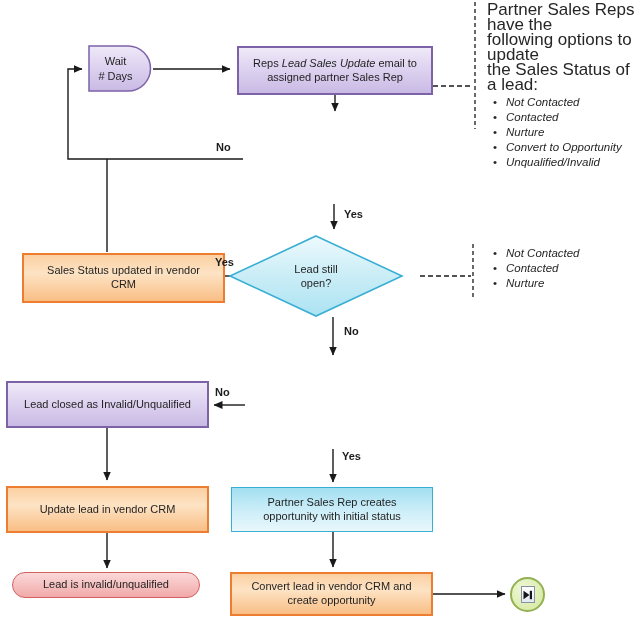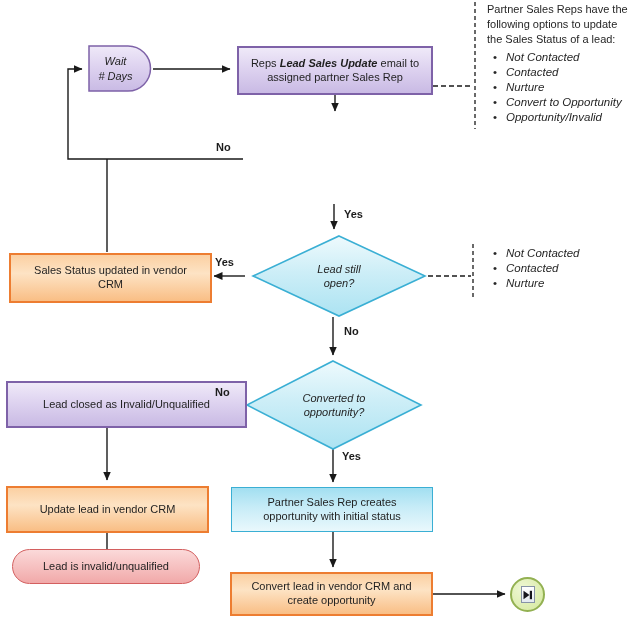--- a/index.html
+++ b/index.html
@@ -16,25 +16,25 @@
     background:linear-gradient(180deg,var(--purple-top) 0%,var(--purple-mid) 45%,var(--purple-bottom) 100%);}
   .orange{border-color:var(--orange-border);
     background:linear-gradient(180deg,var(--orange-top) 0%,var(--orange-mid) 40%,var(--orange-bottom) 100%);}
   .cyanbox{border:1.6px solid var(--cyan-border);box-sizing:border-box;
     background:linear-gradient(180deg,var(--cyanbox-top) 0%,var(--cyanbox-mid) 45%,var(--cyanbox-bottom) 100%);justify-content:flex-end;}
   .stadium{border:1.6px solid var(--pink-border);border-radius:20px;box-sizing:border-box;
     background:linear-gradient(180deg,var(--pink-top) 0%,var(--pink-bottom) 100%);}
   .diamond{position:absolute;z-index:2;}
   .diamond svg{position:absolute;left:0;top:0;}
   .dlabel{position:absolute;inset:0;display:flex;align-items:center;justify-content:center;
-    text-align:center;font-size:11px;line-height:1.3;white-space:pre-line;z-index:3;font-style:italic;}
+    text-align:center;font-size:11px;line-height:1.3;white-space:pre-line;z-index:3;}
   .pre{white-space:pre-line;}
   .edge-label{position:absolute;z-index:3;font-size:11px;color:#1c1c1c;font-weight:bold;}
   .annot{position:absolute;z-index:2;color:#262626;}
-  .annot .title{font-size:11px;line-height:15px;white-space:pre-line;}
+  .annot .title{font-size:17px;line-height:15px;white-space:pre-line;}
   .annot ul{list-style:none;margin:3px 0 0 0;padding:0;}
   .annot li{display:flex;font-size:11.5px;line-height:15px;}
   .annot li .dot{width:13px;flex:0 0 13px;text-align:left;padding-left:6px;}
   .annot li .it{font-style:italic;}
   .endcircle{position:absolute;z-index:2;width:35px;height:35px;border-radius:50%;
     border:2px solid var(--green-border);box-sizing:border-box;
     background:radial-gradient(circle at 35% 32%,var(--green-top),var(--green-bottom));
     display:flex;align-items:center;justify-content:center;}
   .endglyph{width:14px;height:17px;border:1px solid #8693a6;box-sizing:border-box;
     background:linear-gradient(180deg,#ffffff,#e3e9f0);display:flex;align-items:center;justify-content:center;}
@@ -87,55 +87,48 @@
     <svg width="65" height="47" style="position:absolute;left:0;top:0;">
       <path d="M1,1 H40 A22.3,22.3 0 0 1 40,46 H1 Z" fill="url(#gpu)" stroke="#7e62a8" stroke-width="1.5"></path>
     </svg>
     <div class="dlabel" style="right:10px;">Wait
 # Days</div>
   </div>
 
   <div class="node rect purple" style="left:237px;top:46px;width:196px;height:49px;padding:2px 8px;">
     <div>
       <span>Reps</span>
-      <span style="font-weight:bold;font-style:italic;">Lead Sales Update</span>
+      <span style="font-weight:normal;font-style:italic;">Lead Sales Update</span>
       <span>email to assigned partner Sales Rep</span>
     </div>
   </div>
 
 
-  <div class="node rect orange pre" style="left:9px;top:253px;width:203px;height:50px;padding:2px 10px;">
+  <div class="node rect orange pre" style="left:22px;top:253px;width:203px;height:50px;padding:2px 10px;">
     <span>Sales Status updated in vendor CRM</span>
   </div>
 
-  <div class="diamond" style="left:251px;top:235px;width:176px;height:82px;">
+  <div class="diamond" style="left:228px;top:235px;width:176px;height:82px;">
     <svg width="176" height="82">
         <polygon points="88,1 174,41 88,81 2,41" fill="url(#gcy)" stroke="#3aafd4" stroke-width="1.6"></polygon>
       </svg>
     <div class="dlabel">Lead still
 open?</div>
   </div>
 
-  <div class="diamond" style="left:245px;top:360px;width:178px;height:90px;">
-    <svg width="178" height="90">
-        <polygon points="88,1 176,45 88,89 2,45" fill="url(#gcy)" stroke="#3aafd4" stroke-width="1.6"></polygon>
-      </svg>
-    <div class="dlabel">Converted to
-opportunity?</div>
-  </div>
 
-  <div class="node rect purple" style="left:6px;top:381px;width:241px;height:47px;padding:2px 12px;">
+  <div class="node rect purple" style="left:6px;top:381px;width:203px;height:47px;padding:2px 12px;">
     <span>Lead closed as Invalid/Unqualified</span>
   </div>
 
   <div class="node rect orange" style="left:6px;top:486px;width:203px;height:47px;padding:2px 8px;">
     <span>Update lead in vendor CRM</span>
   </div>
 
-  <div class="node stadium" style="left:12px;top:549px;width:188px;height:35px;padding:2px 10px;align-items:center;">
+  <div class="node stadium" style="left:12px;top:572px;width:188px;height:26px;padding:2px 10px;align-items:center;">
     <span>Lead is invalid/unqualified</span>
   </div>
 
   <div class="node cyanbox" style="left:231px;top:487px;width:202px;height:45px;padding:2px 14px;">
     <span>Partner Sales Rep creates opportunity with initial status</span>
   </div>
 
   <div class="node rect orange" style="left:230px;top:572px;width:203px;height:44px;padding:12px 12px;">
     <span>Convert lead in vendor CRM and create opportunity</span>
   </div>
@@ -172,21 +165,21 @@
       <li>
           <span class="dot">•</span>
           <span class="it">Nurture</span>
         </li>
       <li>
           <span class="dot">•</span>
           <span class="it">Convert to Opportunity</span>
         </li>
       <li>
           <span class="dot">•</span>
-          <span class="it">Opportunity/Invalid</span>
+          <span class="it">Unqualified/Invalid</span>
         </li>
     </ul>
   </div>
 
   <div class="annot" style="left:487px;top:243px;width:152px;">
     <ul>
       <li>
           <span class="dot">•</span>
           <span class="it">Not Contacted</span>
         </li>

